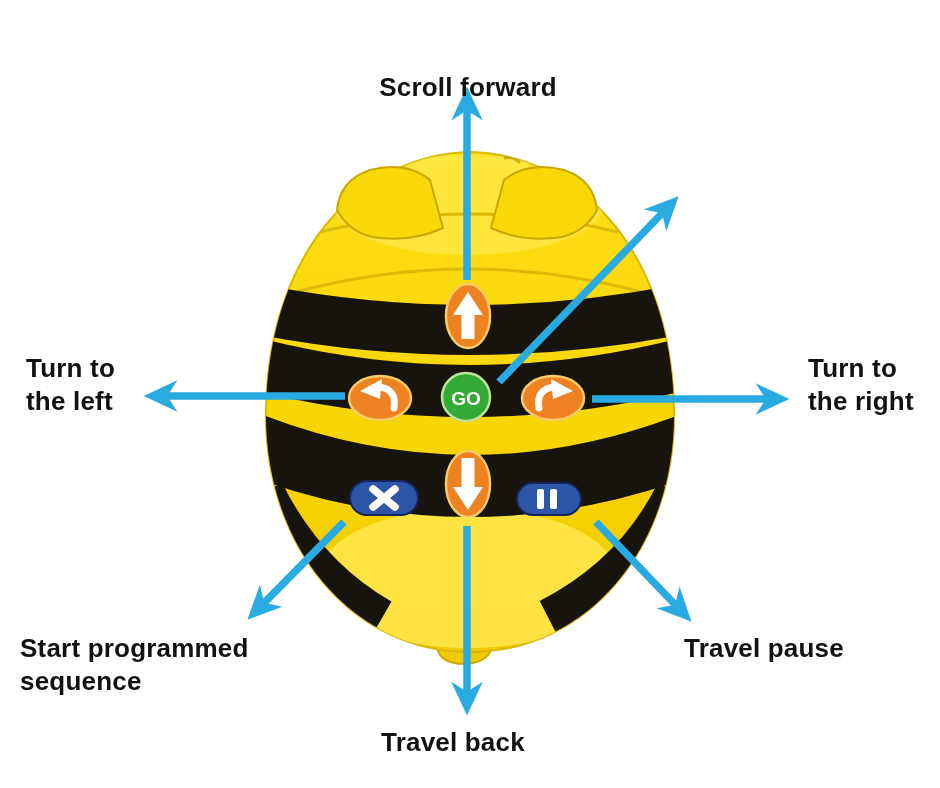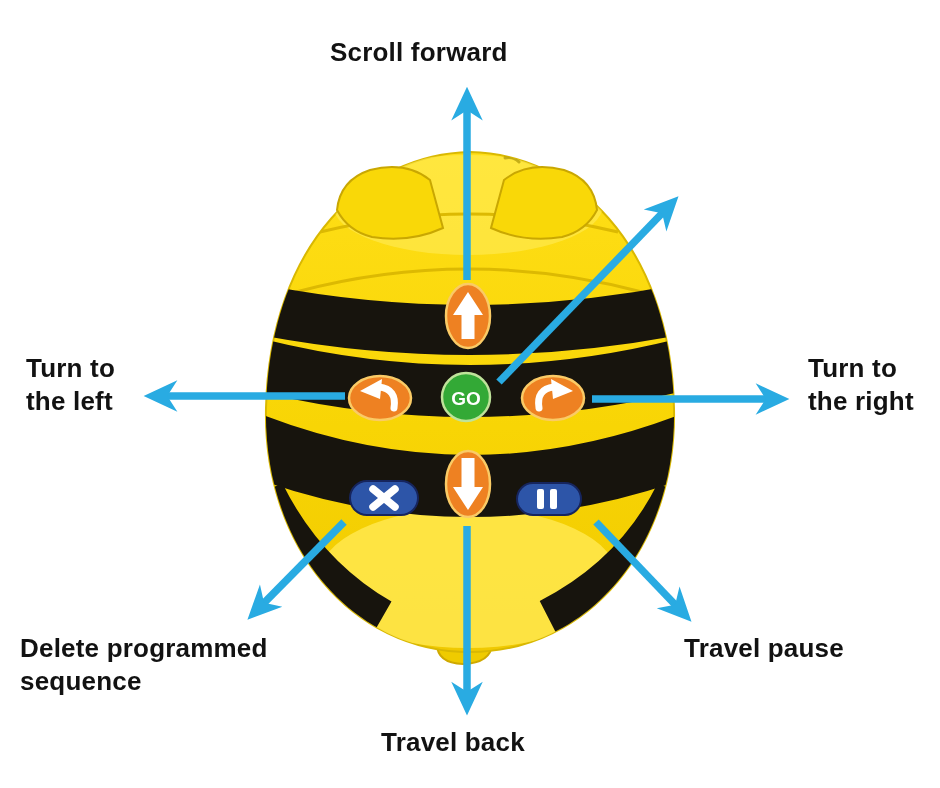--- a/index.html
+++ b/index.html
@@ -1,21 +1,21 @@
 <!DOCTYPE html>
 <html><head>
 <meta charset="utf-8">
 <style>
   html,body{margin:0;padding:0;background:#fff;}
   .canvas{position:relative;width:940px;height:788px;background:#ffffff;overflow:hidden;
           font-family:"Liberation Sans", sans-serif;}
   .canvas svg{position:absolute;left:0;top:0;}
   .lbl{position:absolute;font-weight:bold;font-size:26px;line-height:1.26;color:#121212;
        white-space:pre-line;letter-spacing:0.2px;}
-  .lbl.center{}
+  .lbl.center{text-align:center;margin-top:35px;}
 </style>
 </head>
 <body>
 
 <div class="canvas">
 
   <svg width="940" height="788" viewBox="0 0 940 788">
     <defs>
       <clipPath id="bodyClip">
         <path d="M 470 152 C 368 154 270 242 266 408 C 263 546 352 652 470 652 C 588 652 677 546 674 408 C 670 242 572 154 470 152 Z"></path>
@@ -127,20 +127,20 @@
 
   <div class="lbl center" style="left:330px;top:36px;width:276px">Scroll forward</div>
 
 
   <div class="lbl" style="left:26px;top:352px">Turn to
 the left</div>
 
   <div class="lbl" style="left:808px;top:352px">Turn to
 the right</div>
 
-  <div class="lbl" style="left:20px;top:632px">Delete programmed
+  <div class="lbl" style="left:20px;top:632px">Start programmed
 sequence</div>
 
   <div class="lbl" style="left:684px;top:632px">Travel pause</div>
 
   <div class="lbl" style="left:381px;top:726px">Travel back</div>
 
 </div>
 
 </body></html>

